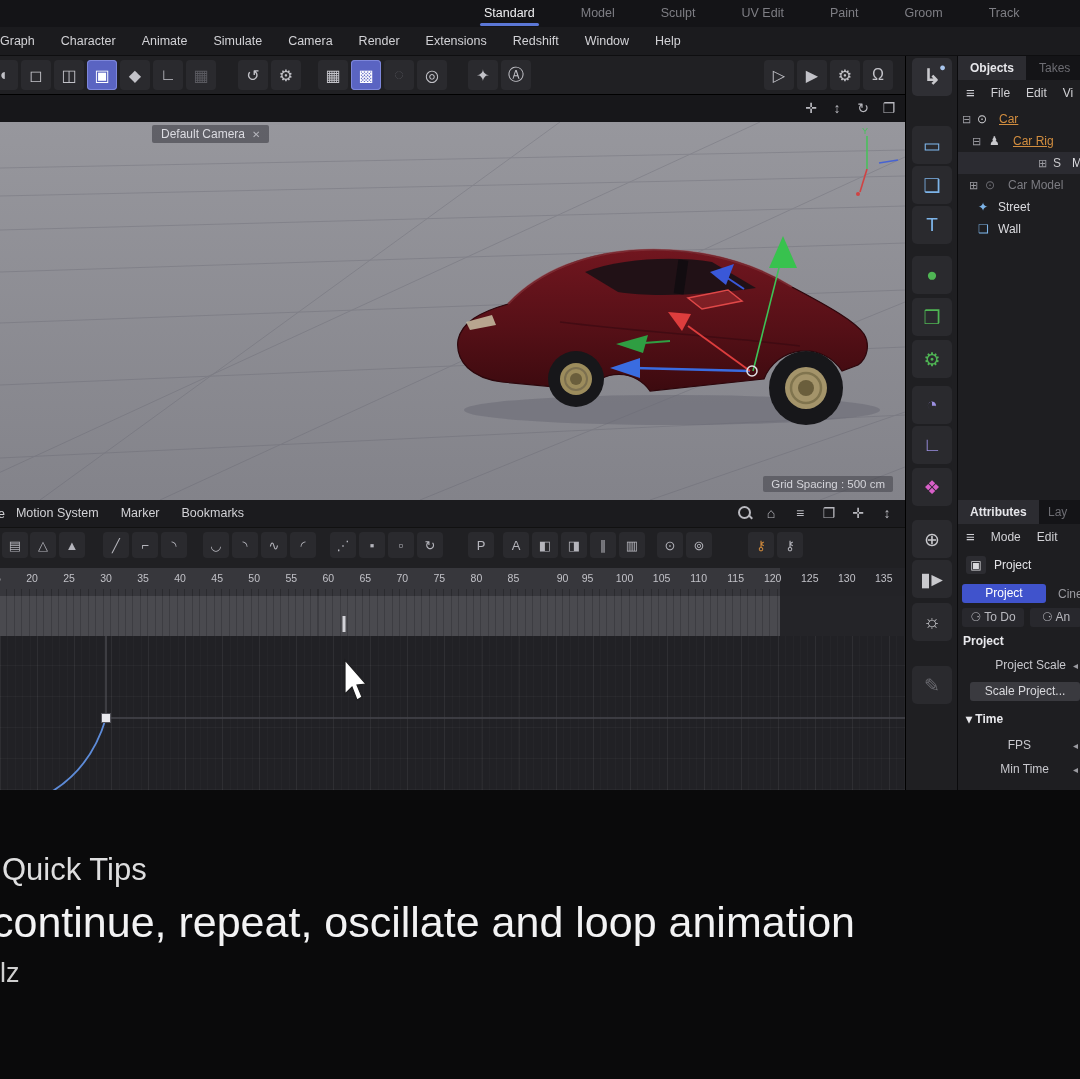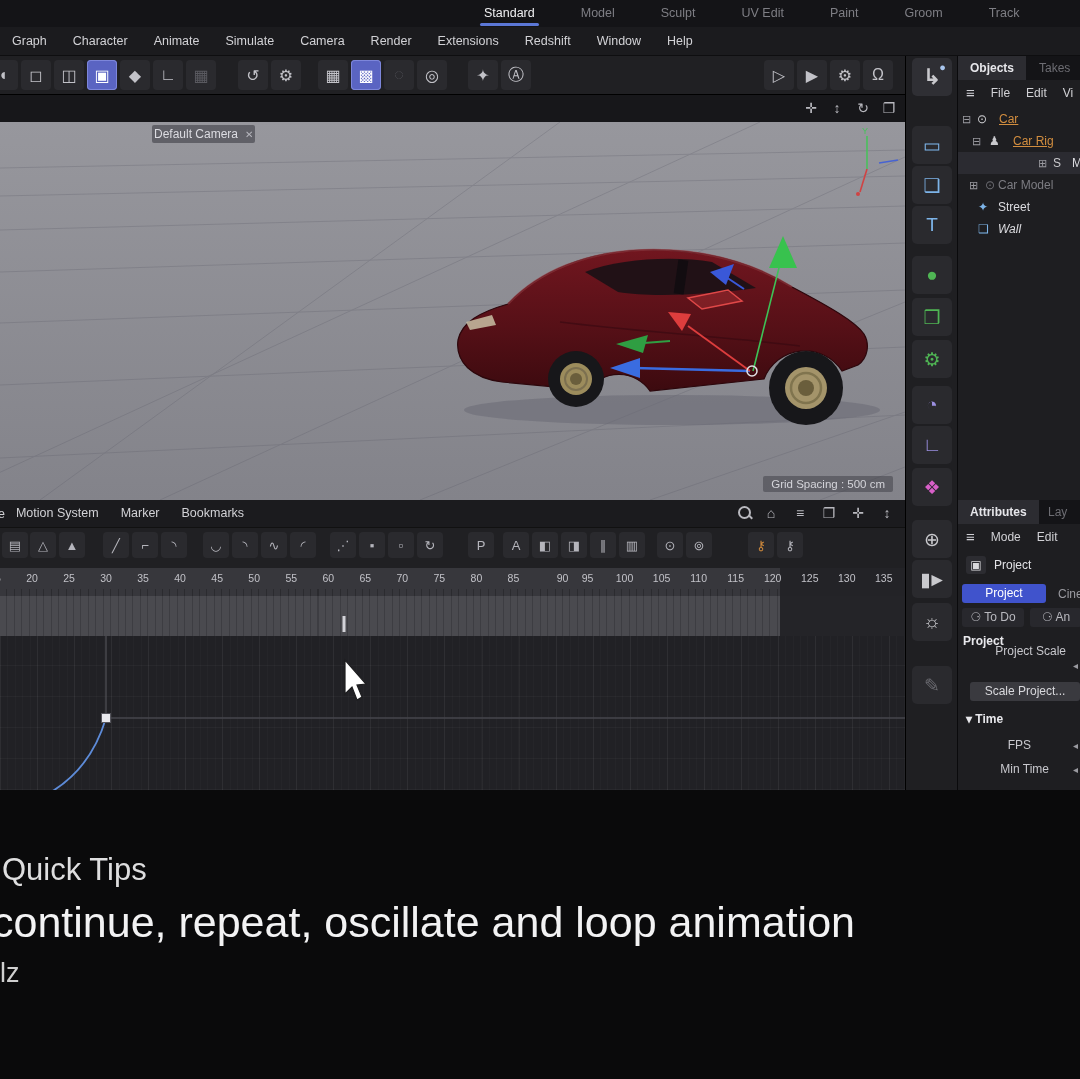--- a/index.html
+++ b/index.html
@@ -10,39 +10,39 @@
   #layout-bar { position:absolute; left:0; top:0; width:1080px; height:27px; background:#141417; }
   #layout-tabs { position:absolute; left:478px; top:0; height:27px; display:flex; gap:34px; align-items:center; }
   .ltab { font-size:12.5px; color:#7e7e84; padding:0 6px; height:27px; line-height:26px; position:relative; cursor:default; }
   .ltab.active { color:#f0f0f2; }
   .ltab.active::after { content:""; position:absolute; left:2px; right:2px; bottom:1px; height:3px; background:#5b77d6; border-radius:2px; }
 
   
   #menubar { position:absolute; left:0; top:27px; width:1080px; height:29px; background:#1b1b1e;
     display:flex; align-items:center; gap:0; border-bottom:1px solid #0e0e10; }
   .menu-item { font-size:12.5px; color:#d2d2d6; padding:0 13px; line-height:29px; }
-  .menu-item:first-child { padding-left:12px; }
+  .menu-item:first-child { padding-left:0; }
 
   
   #toolbar { position:absolute; left:0; top:56px; width:1080px; height:39px; background:#202023; border-bottom:1px solid #000; }
   .tgroup { position:absolute; top:4px; display:flex; gap:3px; }
   .tbtn { width:30px; height:30px; background:#2a2a2e; border-radius:4px; display:flex; align-items:center; justify-content:center;
     font-size:16px; color:#c2c2c8; position:relative; }
   .tbtn.active { background:#5a64c2; color:#fff; box-shadow:inset 0 0 0 1px #7d86da; }
   .tbtn.dim { color:#5a5a60; }
   .tl-btn { width:26px; height:26px; font-size:13px; }
 
   
   #vp-header { position:absolute; left:0; top:95px; width:905px; height:27px; background:#17171a; }
   #vp-icons { position:absolute; right:6px; top:3px; display:flex; gap:6px; }
   .vicon { width:20px; height:20px; display:flex; align-items:center; justify-content:center; color:#b9b9bf; font-size:14px; }
   #viewport { position:absolute; left:0; top:122px; width:905px; height:378px;
     background:linear-gradient(#97979d,#83838a); }
   #vp-cam-label { position:absolute; left:152px; top:3px; background:rgba(52,52,60,.55); color:#dcdce2;
-    font-size:12px; padding:2px 2px; border-radius:2px; display:flex; gap:7px; align-items:center; }
+    font-size:12px; padding:2px 9px; border-radius:2px; display:flex; gap:7px; align-items:center; }
   #vp-cam-label .x { color:#b6b6bd; font-size:10px; }
   #vp-grid-label { position:absolute; right:12px; bottom:8px; background:rgba(60,60,68,.5); color:#d4d4da;
     font-size:11.5px; padding:2px 8px; border-radius:2px; }
   #vp-svg { position:absolute; left:0; top:0; pointer-events:none; }
 
   
   #tool-column { position:absolute; left:905px; top:56px; width:52px; height:734px; background:#1f1f22; border-left:1px solid #000; }
   .tool-btn { position:absolute; left:6px; width:40px; height:38px; background:#2a2a2e; border-radius:5px;
     display:flex; align-items:center; justify-content:center; font-size:19px; }
   .tool-first { background:#2f2f34; color:#e8e8ec; font-weight:bold; font-size:21px; }
@@ -295,29 +295,29 @@
       </div>
       <div id="row-hl" style="top: 96px;"></div>
       <div class="orow" style="top: 96px;">
         <span class="tgl" style="left: 80px;">⊞</span>
         <span class="oic c-white" style="left: 95px;">S</span>
         <span class="olb t-white" style="left: 114px;">M</span>
       </div>
       <div class="orow" style="top: 118px;">
         <span class="tgl" style="left: 11px;">⊞</span>
         <span class="oic c-dim" style="left: 27px;">⊙</span>
-        <span class="olb t-dim" style="left: 40px; text-align: center;">Car Model</span>
+        <span class="olb t-dim" style="left: 50px; text-align: center;">Car Model</span>
       </div>
       <div class="orow" style="top: 140px;">
         <span class="oic c-blue" style="left: 20px;">✦</span>
         <span class="olb t-white" style="left: 40px;">Street</span>
       </div>
       <div class="orow" style="top: 162px;">
         <span class="oic c-blue" style="left: 20px;">❑</span>
-        <span class="olb t-white" style="left: 40px; font-style: italic;">Wall</span>
+        <span class="olb t-white" style="left: 40px;">Wall</span>
       </div>
     </div>
 </div>
 
 <div class="rpanel" id="attr-panel" style="top:500px; height:290px;">
   <div class="ptabs">
     <div class="ptab-active">Attributes</div>
     <div class="ptab-idle" style="left:90px;">Lay</div>
   </div>
   <div class="pmenu">
@@ -325,21 +325,21 @@
     <span class="m">Mode</span>
     <span class="m">Edit</span>
   </div>
   <div class="arow" style="left:8px; top:56px; width:20px; height:18px; background:#2c2c31; border-radius:3px; text-align:center; line-height:18px; color:#d8d8dc;">▣</div>
   <div class="arow" style="left:36px; top:58px; color:#e2e2e6;">Project</div>
   <div class="apill" style="left:4px; top:84px; width:84px; background:#4053cc; color:#fff;">Project</div>
   <div class="arow" style="left:100px; top:87px; color:#9a9aa0;">Cine</div>
   <div class="apill" style="left:4px; top:108px; width:62px; background:#28282d; color:#b9b9bf;">⚆ <span>To Do</span></div>
   <div class="apill" style="left:72px; top:108px; width:52px; background:#28282d; color:#b9b9bf;">⚆ <span>An</span></div>
   <div class="arow" style="left:5px; top:134px; font-weight:bold; color:#e8e8ec;">Project</div>
-  <div class="arow" style="left:18px; top:144px; width:90px; text-align:right;">Project Scale</div>
+  <div class="arow" style="left:18px; top:158px; width:90px; text-align:right;">Project Scale</div>
   <div class="caret-cut" style="left:115px; top:160px;">◂</div>
   <div class="apill" style="left:12px; top:182px; width:110px; background:#3a3a3f; color:#d8d8dc;">Scale Project...</div>
   <div class="arow" style="left:8px; top:212px; font-weight:bold; color:#e8e8ec;">▾ <span>Time</span></div>
   <div class="arow" style="left:18px; top:238px; width:55px; text-align:right;">FPS</div>
   <div class="caret-cut" style="left:115px; top:240px;">◂</div>
   <div class="arow" style="left:18px; top:262px; width:73px; text-align:right;">Min Time</div>
   <div class="caret-cut" style="left:115px; top:264px;">◂</div>
 </div>
 
 <div id="timeline">

